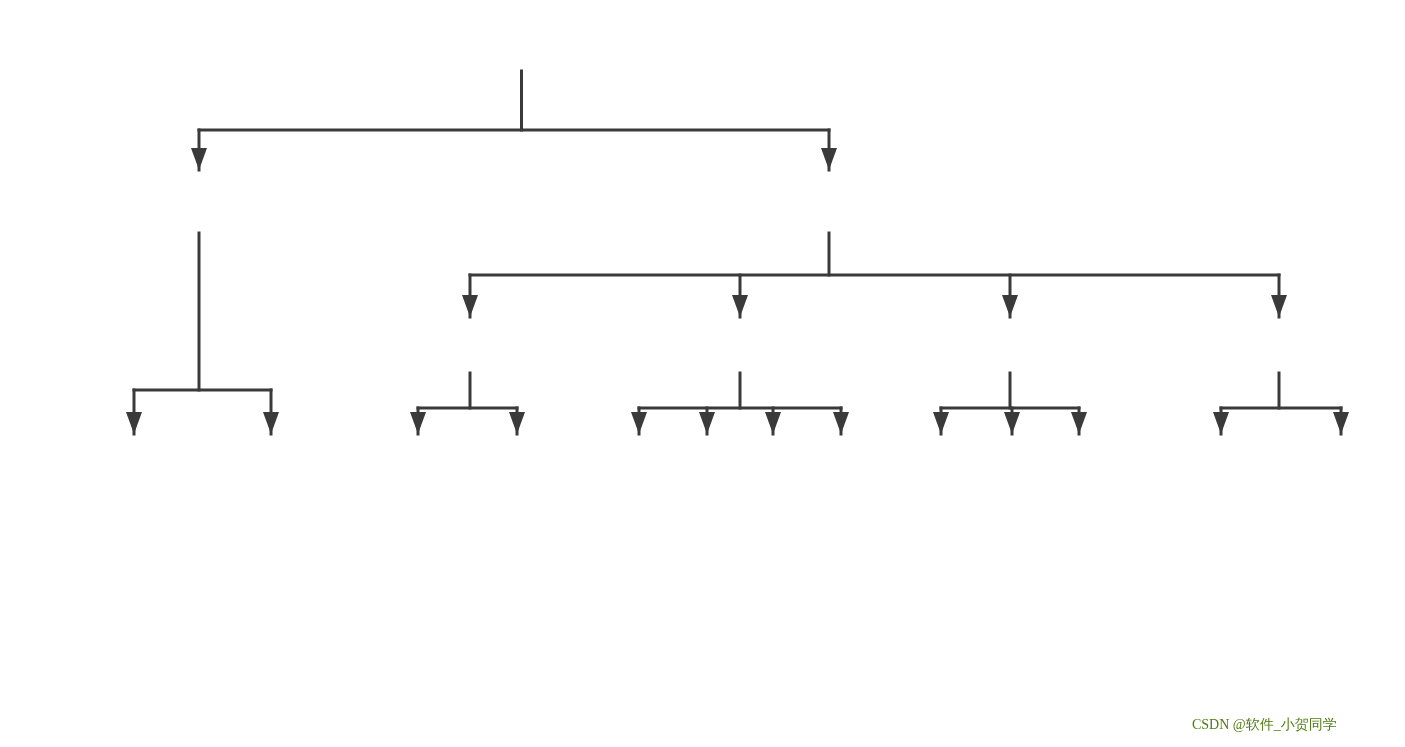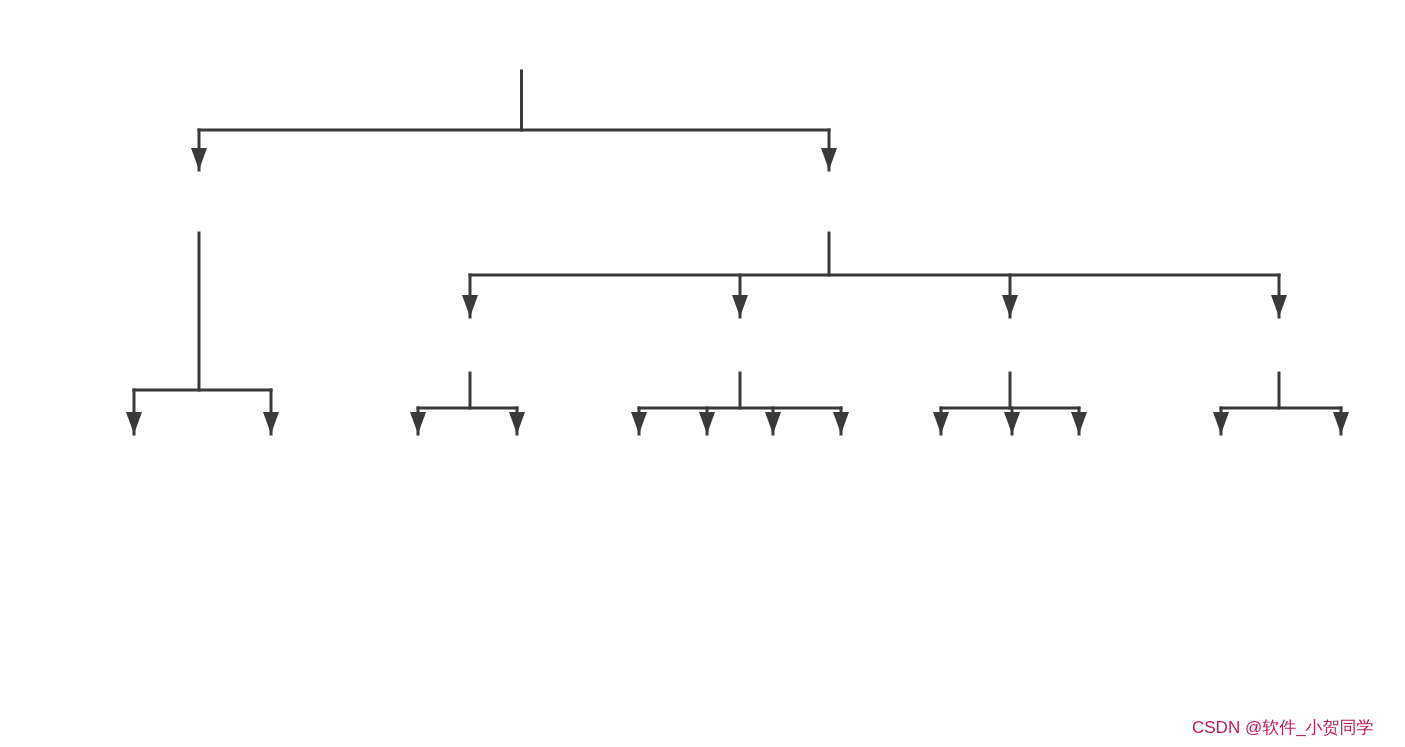--- a/index.html
+++ b/index.html
@@ -31,23 +31,23 @@
     stroke-width: 3;
     fill: none;
     stroke-linecap: square;
   }
   .arrow-head {
     fill: #3a3a3a;
     stroke: none;
   }
   .watermark {
     position: absolute;
-    font-family: Liberation Sans, sans-serif;
-    font-size: 17px;
-    color: #be185d;
+    font-family: Liberation Serif, serif;
+    font-size: 14px;
+    color: #4d7c0f;
     white-space: nowrap;
   }
 </style>
 </head>
 <body>
 
 <div id="diagram-root">
 
   <svg id="flow-svg" viewBox="0 0 1405 747">
     <g id="connector-layer">

